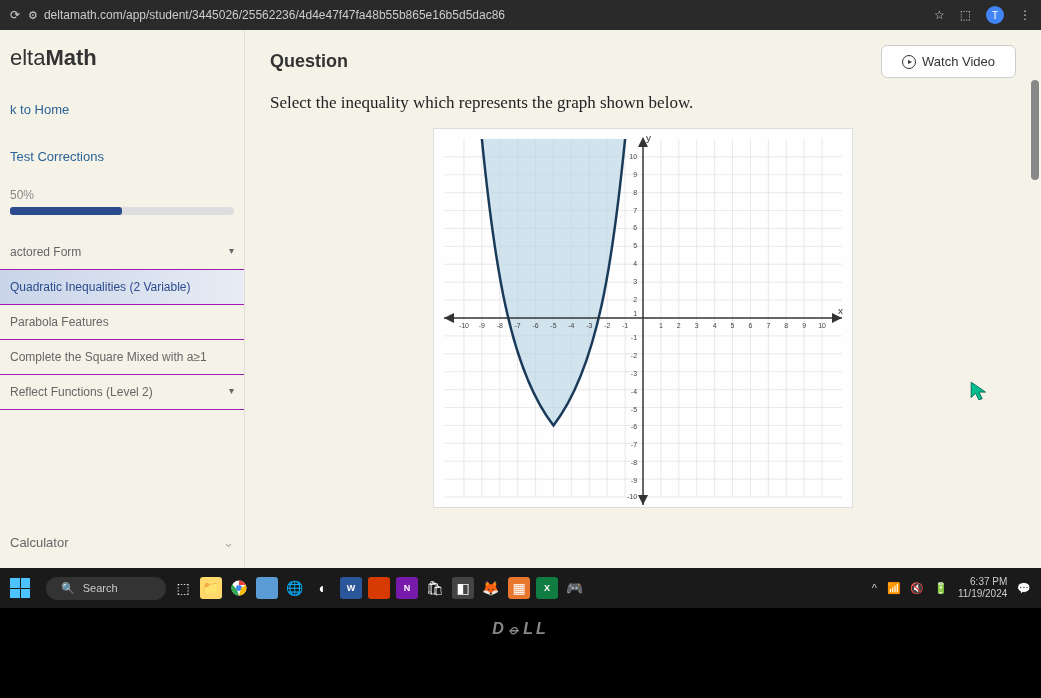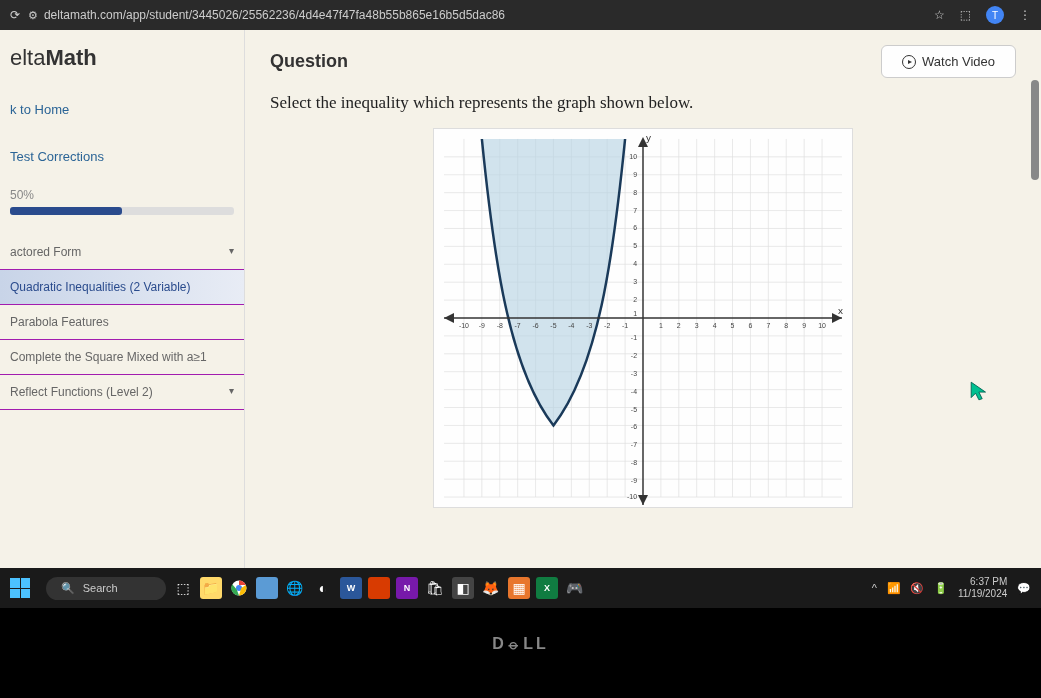--- a/index.html
+++ b/index.html
@@ -50,21 +50,21 @@
     .cursor { position: absolute; right: 50px; top: 350px; font-size: 20px; color: #00c853; }
     
     .taskbar { height: 40px; background: #1a1a1a; display: flex; align-items: center; padding: 0 10px; gap: 6px; color: #fff; font-size: 11px; position: relative; }
     .start-icon { width: 20px; height: 20px; display: grid; grid-template-columns: 1fr 1fr; grid-template-rows: 1fr 1fr; gap: 1px; }
     .start-icon div { background: #4cc2ff; }
     .search-box { background: #333; border-radius: 15px; padding: 5px 15px; color: #ccc; display: flex; align-items: center; gap: 8px; width: 120px; margin-left: 10px; }
     .task-icon { width: 22px; height: 22px; border-radius: 3px; display: flex; align-items: center; justify-content: center; font-size: 14px; }
     .tray { margin-left: auto; display: flex; align-items: center; gap: 10px; color: #ccc; }
     .time-block { text-align: right; line-height: 1.2; font-size: 10px; }
     
-    .dell-logo { position: absolute; bottom: 45px; left: 50%; transform: translateX(-50%); color: #888; font-family: Arial; letter-spacing: 3px; font-size: 16px; font-weight: bold; }
+    .dell-logo { position: absolute; bottom: 60px; left: 50%; transform: translateX(-50%); color: #888; font-family: Arial; letter-spacing: 3px; font-size: 16px; font-weight: bold; font-style: italic; }
     
     .scrollbar-indicator { position: absolute; right: 2px; top: 50px; width: 8px; height: 100px; background: #888; border-radius: 4px; }
   </style>
 </head>
 <body>
 
 <div class="browser-bar">
   <span>⟳</span>
   <div class="url-area">
     <span style="font-size:11px;">⚙</span>
@@ -112,20 +112,24 @@
       </div>
       <div class="topic-item">
         <span>Complete the Square Mixed with a≥1</span>
       </div>
       <div class="topic-item">
         <span>Reflect Functions (Level 2)</span><span class="arrow">▾</span>
       </div>
     </div>
 
     <div class="sidebar-footer">
+      <div class="footer-item">
+        <span>Calculator</span>
+        <span class="chev">⌄</span>
+      </div>
     </div>
   </div>
 
   <div class="main">
     <div class="scrollbar-indicator"></div>
     <div class="main-top">
       <div class="question-title">Question</div>
       <div class="button-row">
         <div class="btn">
           <span class="play-icon"></span>

